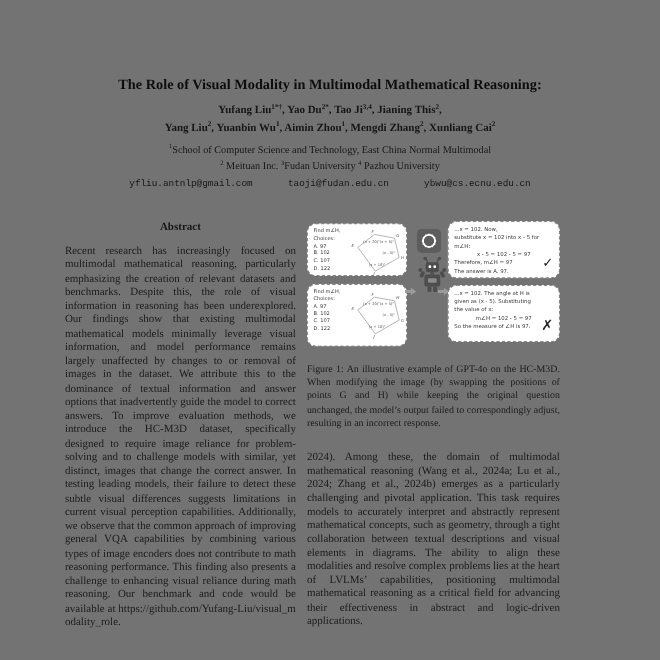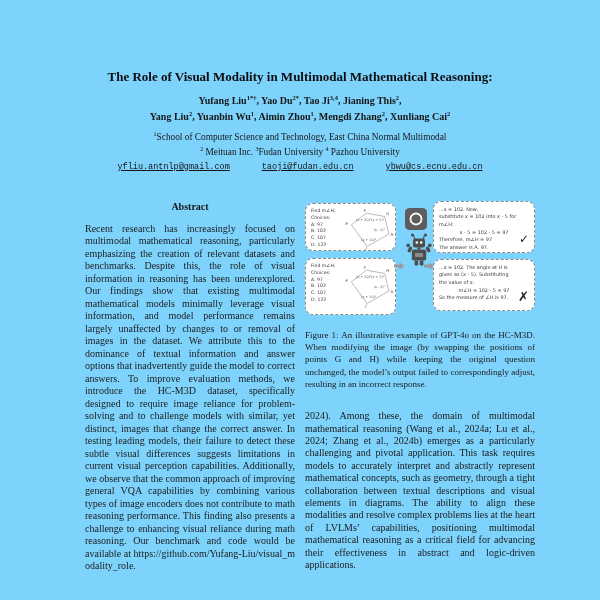--- a/index.html
+++ b/index.html
@@ -1,30 +1,30 @@
 <!DOCTYPE html>
 <html><head>
 <meta charset="utf-8">
 <style>
   * { margin:0; padding:0; box-sizing:border-box; }
   html,body { background:#e8e8e8; }
   .page {
     position:relative; width:600px; height:600px; margin:0 auto;
-    background:#7dd3fc; overflow:hidden; color:#161616;
+    background:#737373; overflow:hidden; color:#161616;
     font-family:"Liberation Serif", serif;
   }
   .head { text-align:center; }
   .title { margin-top:68px; font-size:13px; font-weight:bold; line-height:1.32; color:#0d0d0d; }
   .authors { margin-top:8px; font-size:10px; font-weight:bold; line-height:1.42; }
   .authors sup { font-size:6.5px; font-weight:bold; }
   .affil { margin-top:6px; font-size:9.3px; line-height:1.42; }
   .affil sup { font-size:6px; }
   .emails { margin-top:3px; font-family:"Liberation Mono", monospace; font-size:8.5px; }
-  .emails span { margin:0 16px;text-decoration:underline; }
-  .cols { display:flex; padding:0 65px 0 85px; margin-top:29px; gap:10px; }
+  .emails span { margin:0 16px; }
+  .cols { display:flex; padding:0 65px 0 59px; margin-top:29px; gap:10px; }
   .col-left  { width:210px; flex:none; }
   .col-right { width:230px; flex:none; }
   .abs-head { text-align:center; font-weight:bold; font-size:10px; margin-bottom:11px; }
   .body-text { font-size:10px; line-height:12.4px; text-align:justify; color:#1b1b1b; }
   .abs-text { line-height:12.5px; }
   .url { word-break:break-all; }
   .caption { margin-top:10px; font-size:9px; line-height:12.3px; text-align:justify; color:#1b1b1b; }
   .intro { margin-top:20px; }
 
   

